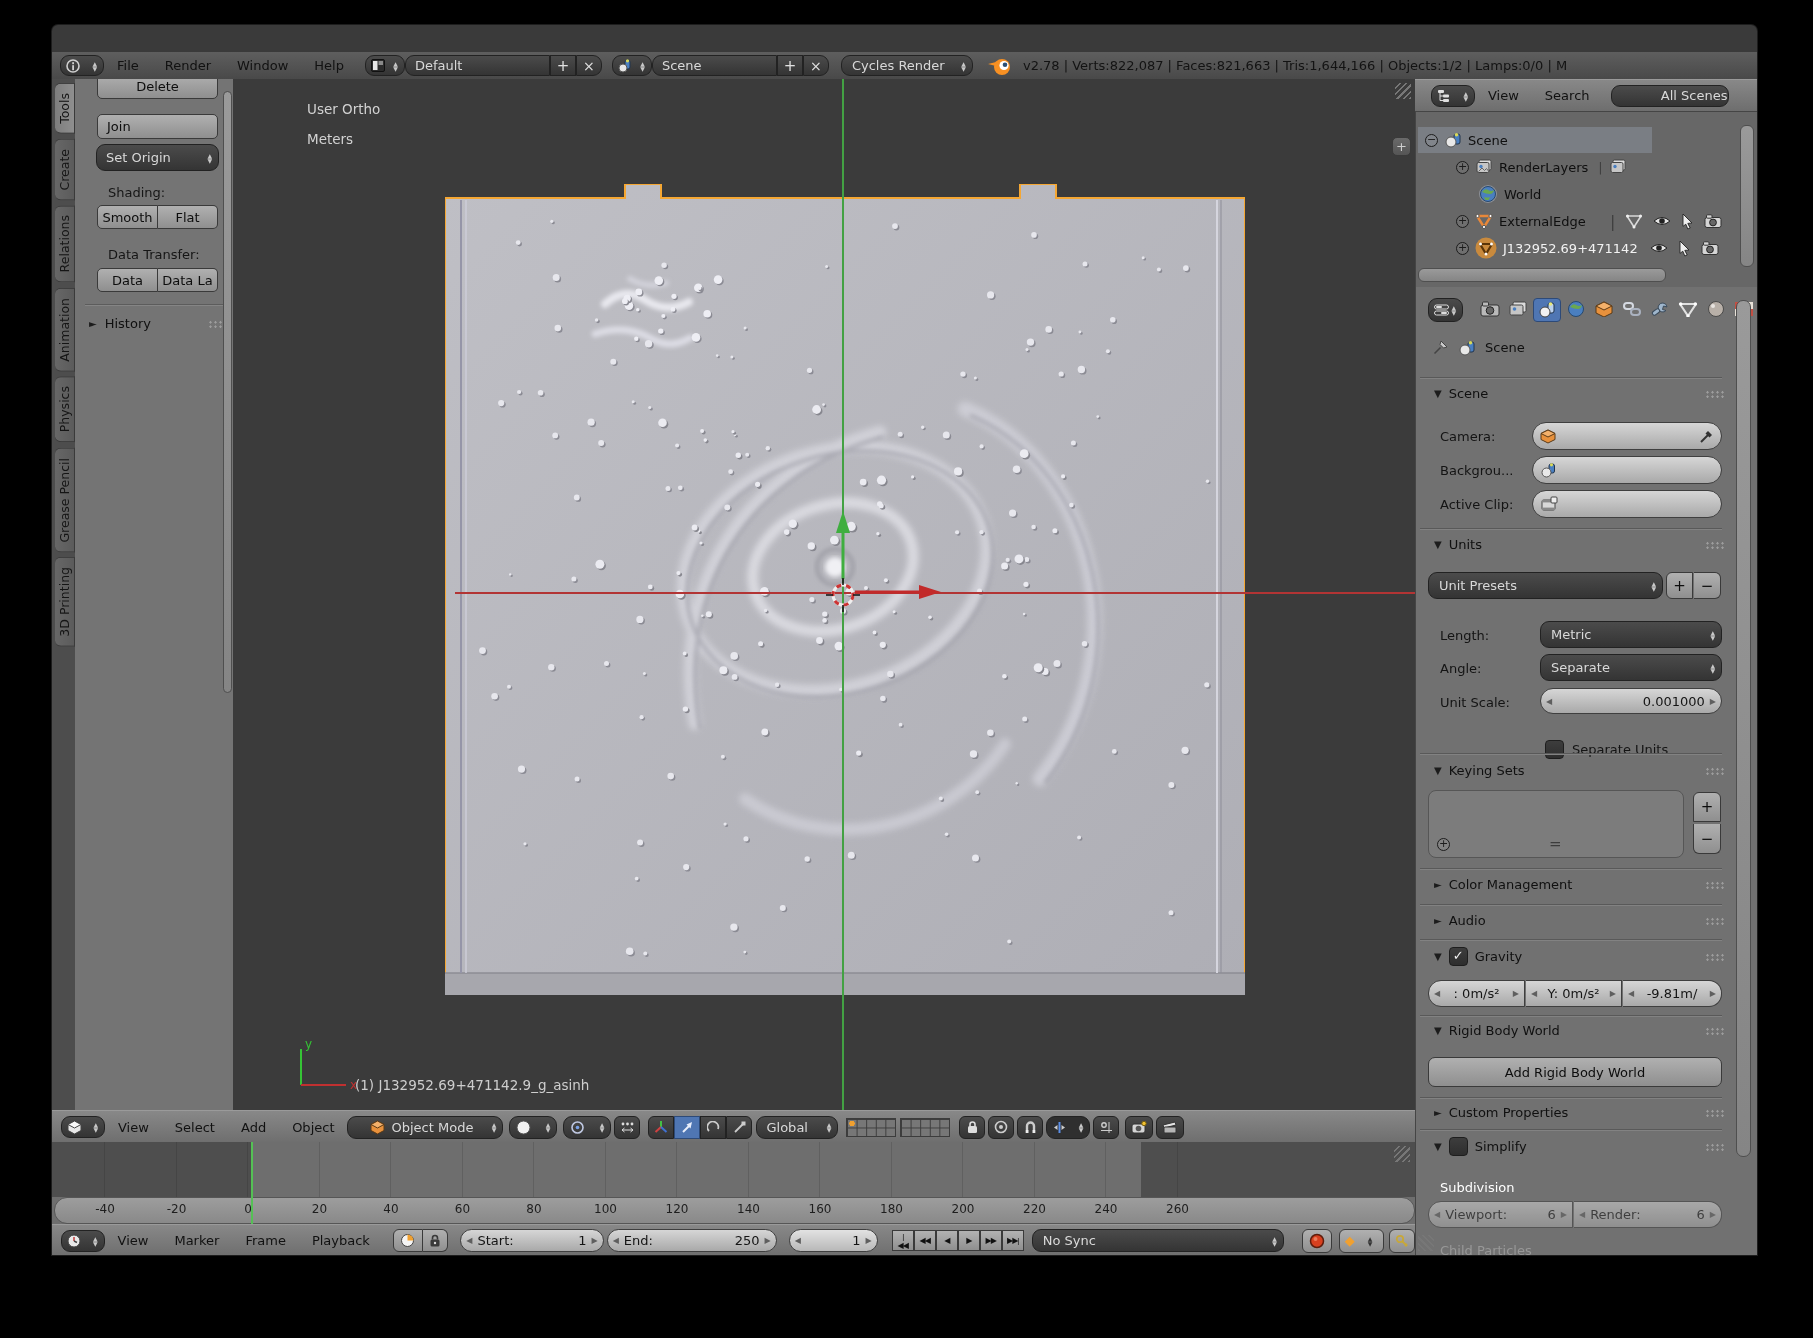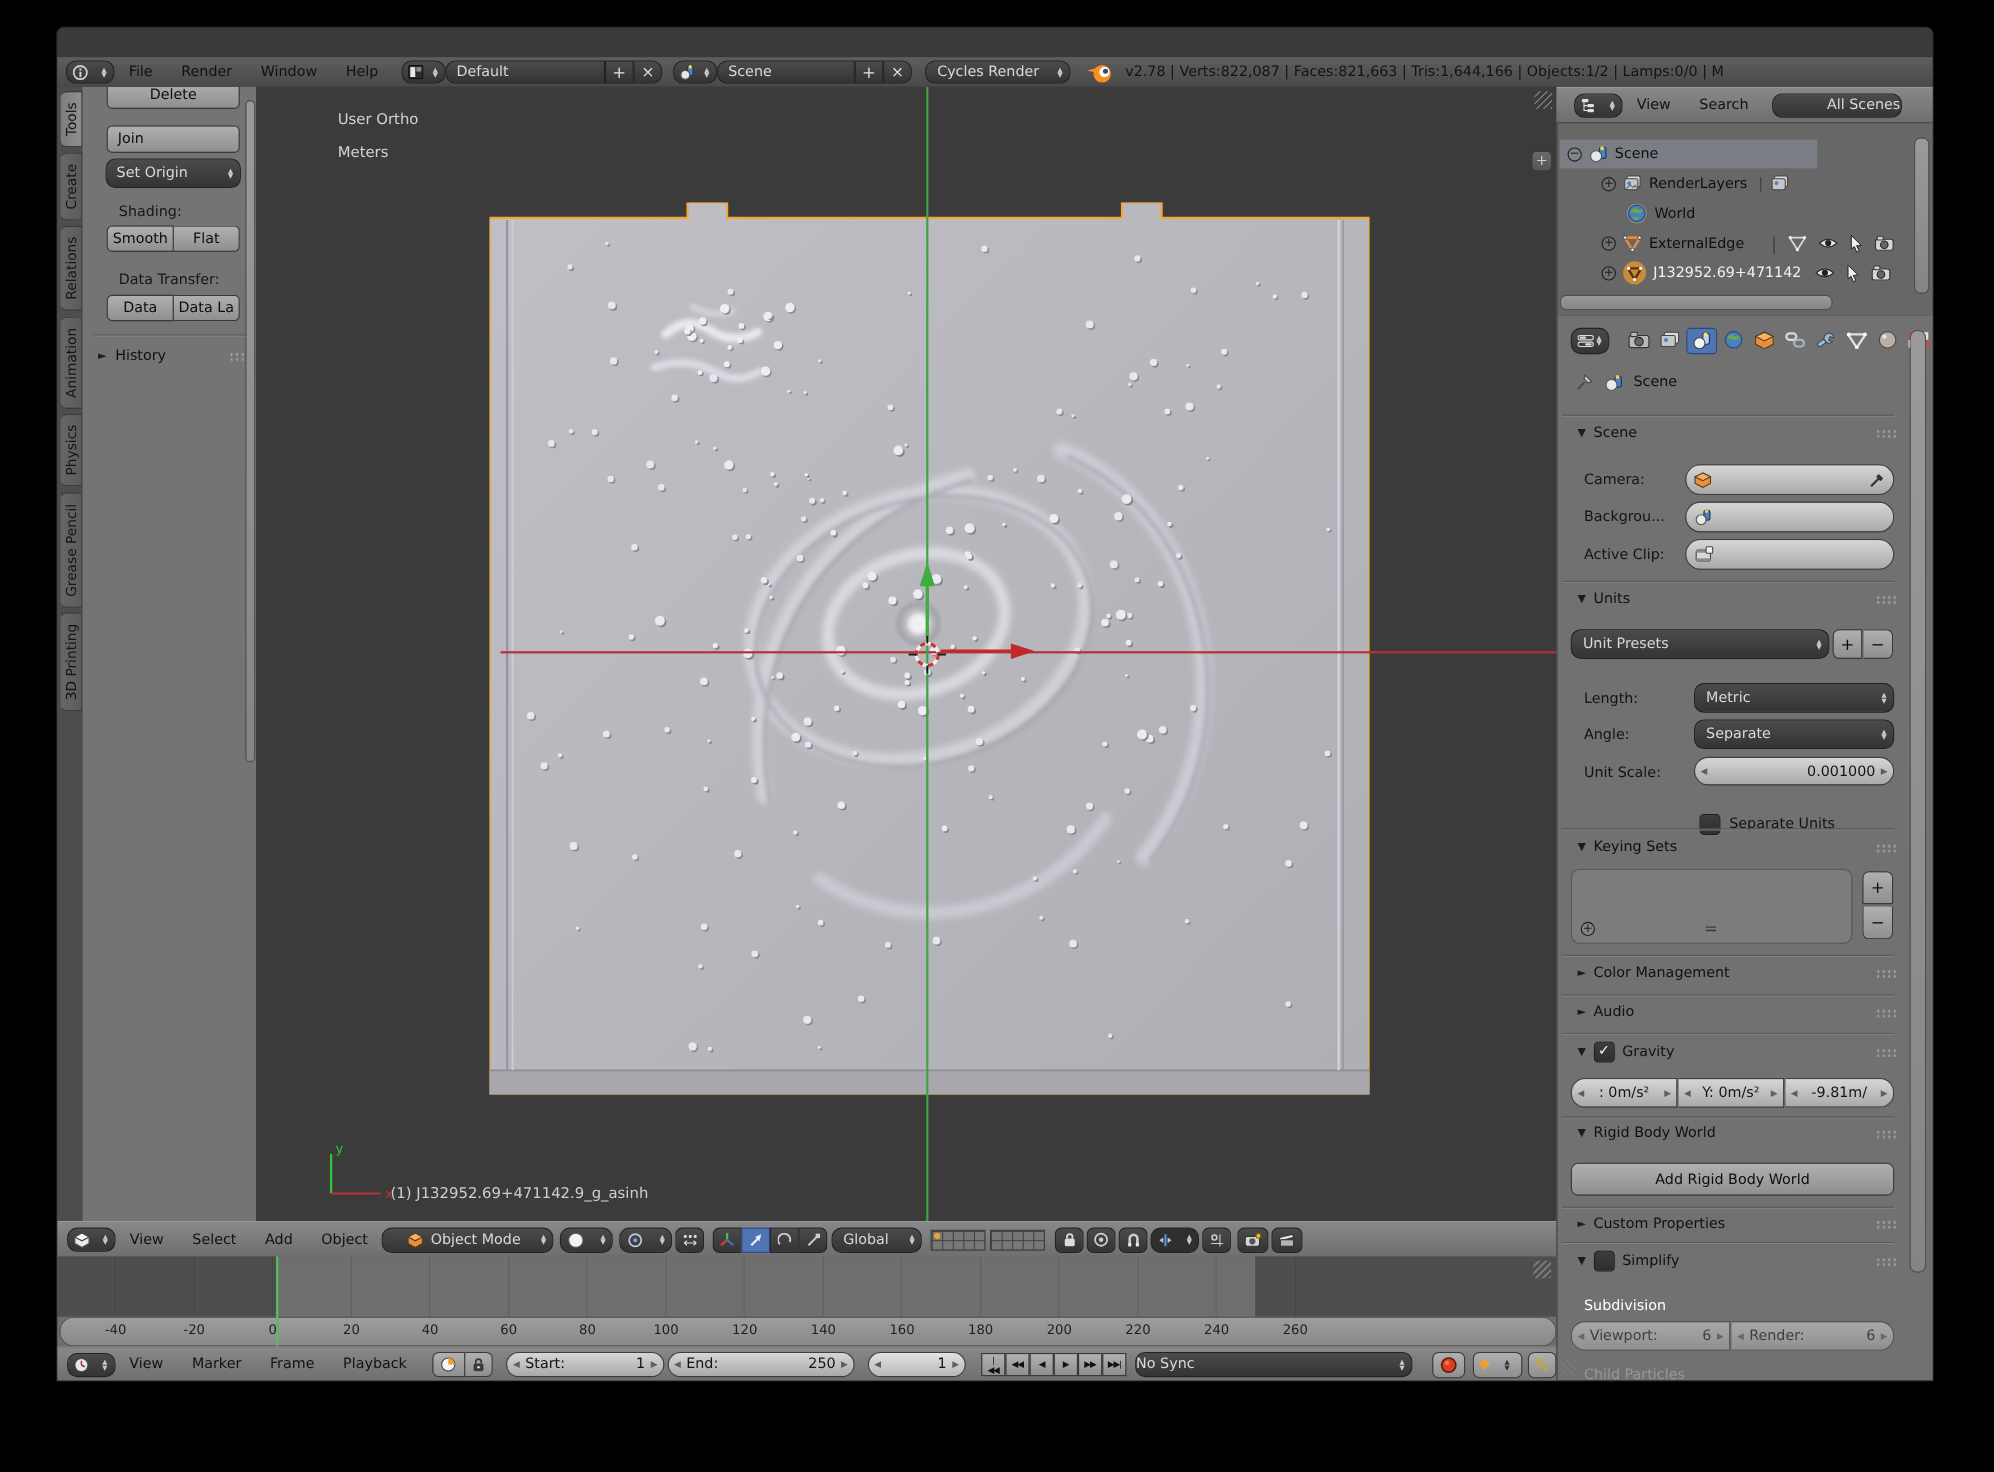--- a/index.html
+++ b/index.html
@@ -845,21 +845,21 @@
     </div>
     <div style="display:flex;margin-left:14px;">
 
     <button class="tbtn">|◀◀</button>
           <button class="tbtn">◀◀</button>
           <button class="tbtn">◀</button>
           <button class="tbtn">▶</button>
           <button class="tbtn">▶▶</button>
           <button class="tbtn">▶▶|</button>
         </div>
-    <div class="btnd" style="margin-left:8px;width:255px;height:23px;padding-left:0;">
+    <div class="btnd" style="margin-left:8px;width:255px;height:23px;padding-left:10px;">
       <span>No Sync</span>
       <span class="updown">▲<br>▼</span>
     </div>
     <div class="btn" style="margin-left:18px;width:30px;height:24px;border-radius:6px;">
       <svg width="16" height="16">
             <circle cx="8" cy="8" r="6.5" fill="#d8401f" stroke="#5e1d0c" stroke-width="1.5"></circle>
             <circle cx="6.5" cy="6" r="2" fill="#f08a6a" opacity="0.8"></circle>
           </svg>
     </div>
     <div class="btn" style="margin-left:7px;width:46px;height:24px;border-radius:6px;justify-content:space-between;padding:0 5px;">

